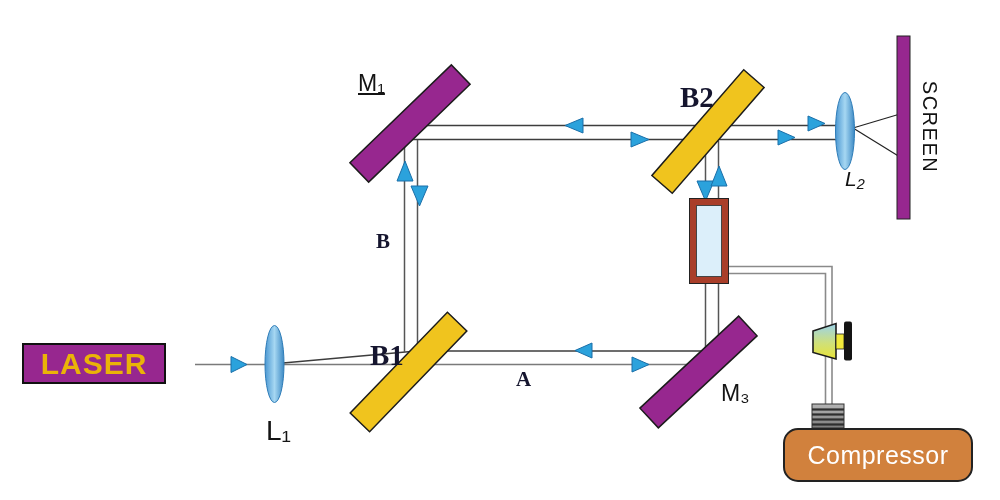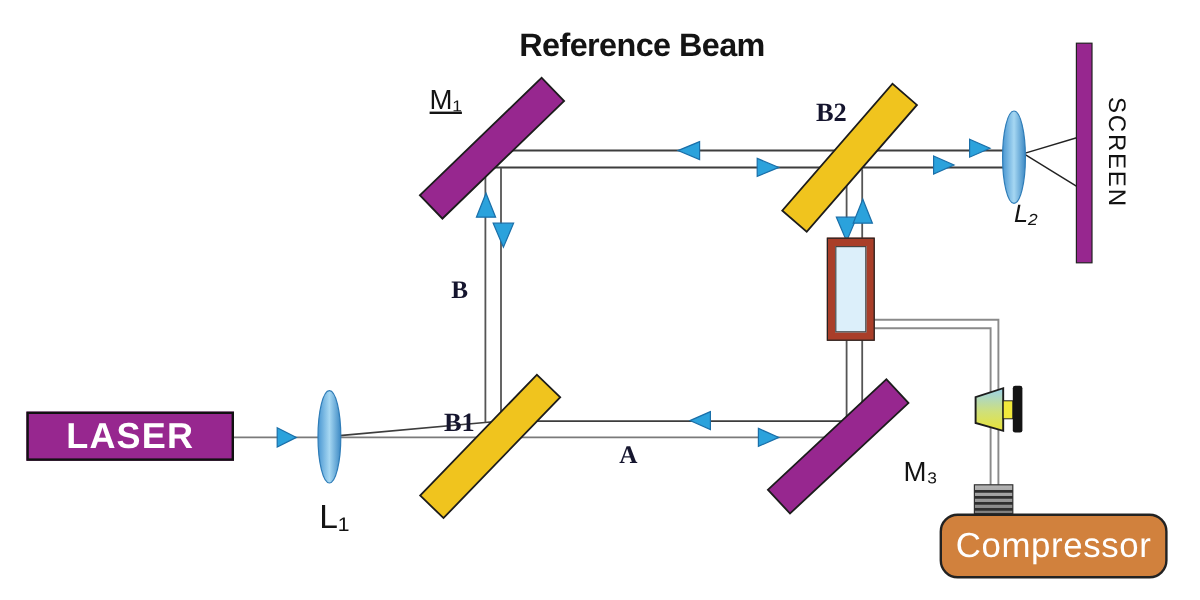--- a/index.html
+++ b/index.html
@@ -3,32 +3,32 @@
 <meta charset="utf-8">
 <style>
   html,body{margin:0;padding:0;background:#ffffff;}
   .stage{
     position:relative;width:1000px;height:500px;background:#ffffff;overflow:hidden;
     font-family:"Liberation Sans",sans-serif;
   }
   .stage svg{position:absolute;left:0;top:0;}
   .lbl{position:absolute;color:var(--text-dark,#141414);white-space:nowrap;}
   .title{font-weight:bold;font-size:27px;letter-spacing:-0.5px;text-align:center;}
-  .serif-lbl{font-family:"Liberation Serif",serif;font-weight:bold;font-size:22px;color:var(--label-navy,#15152e);}
+  .serif-lbl{font-family:"Liberation Serif",serif;font-weight:bold;font-size:29px;color:var(--label-navy,#15152e);}
   .comp-lbl{font-size:23px;}
   .box{position:absolute;display:flex;align-items:center;justify-content:center;box-sizing:border-box;}
   .laser-box{
-    left:22px;top:343px;width:173px;height:41px;
+    left:22px;top:343px;width:144px;height:41px;
     background:var(--purple,#97278f);border:2px solid #111;
-    color:#ffffff;font-weight:bold;font-size:30px;letter-spacing:1px;
+    color:#eab308;font-weight:bold;font-size:30px;letter-spacing:1px;
   }
   .compressor-box{
     left:783px;top:428px;width:190px;height:54px;border-radius:15px;
     background:var(--compressor-orange,#d1813d);border:2px solid #222;
-    color:#fff;font-size:29px;letter-spacing:0.5px;
+    color:#fff;font-size:25px;letter-spacing:0.5px;
   }
   .test-cell{
     left:689px;top:198px;width:40px;height:86px;
     background:var(--cell-border,#a93e29);border:1px solid #222;padding:6px;
   }
   .test-cell .cell-window{
     width:100%;height:100%;box-sizing:border-box;
     background:var(--cell-fill,#dceffa);border:1px solid #444;
   }
   .screen-lbl{
@@ -123,24 +123,23 @@
   </div>
 
   <div class="box test-cell">
     <div class="cell-window"></div>
   </div>
 
   <div class="box compressor-box">
     <span>Compressor</span>
   </div>
 
-  <div class="lbl title" style="left:428px;top:23px;width:214px;">Reference Beam</div>
 
   <div class="lbl comp-lbl" style="left:358px;top:70px;text-decoration:underline;">M₁</div>
-  <div class="lbl comp-lbl" style="left:721px;top:380px;margin-left:32px;">M₃</div>
+  <div class="lbl comp-lbl" style="left:721px;top:380px;">M₃</div>
   <div class="lbl comp-lbl" style="left:266px;top:415px;font-size:28px;text-align:right;">L₁</div>
   <div class="lbl comp-lbl" style="left:845px;top:167px;font-size:21px;font-style:italic;">L₂</div>
 
   <div class="lbl serif-lbl" style="left:370px;top:313px;margin-top:26px;">B1</div>
   <div class="lbl serif-lbl" style="left:680px;top:81px;">B2</div>
   <div class="lbl serif-lbl" style="left:376px;top:229px;font-size:21px;">B</div>
   <div class="lbl serif-lbl" style="left:516px;top:367px;font-size:21px;">A</div>
 
   <div class="lbl screen-lbl">SCREEN</div>
 </div>

